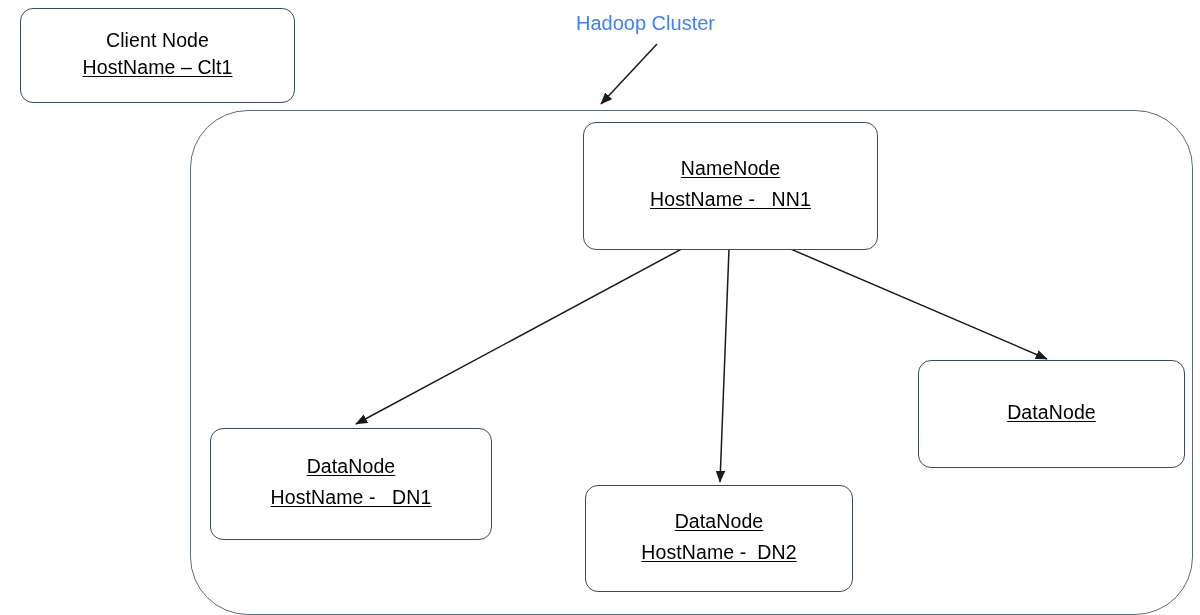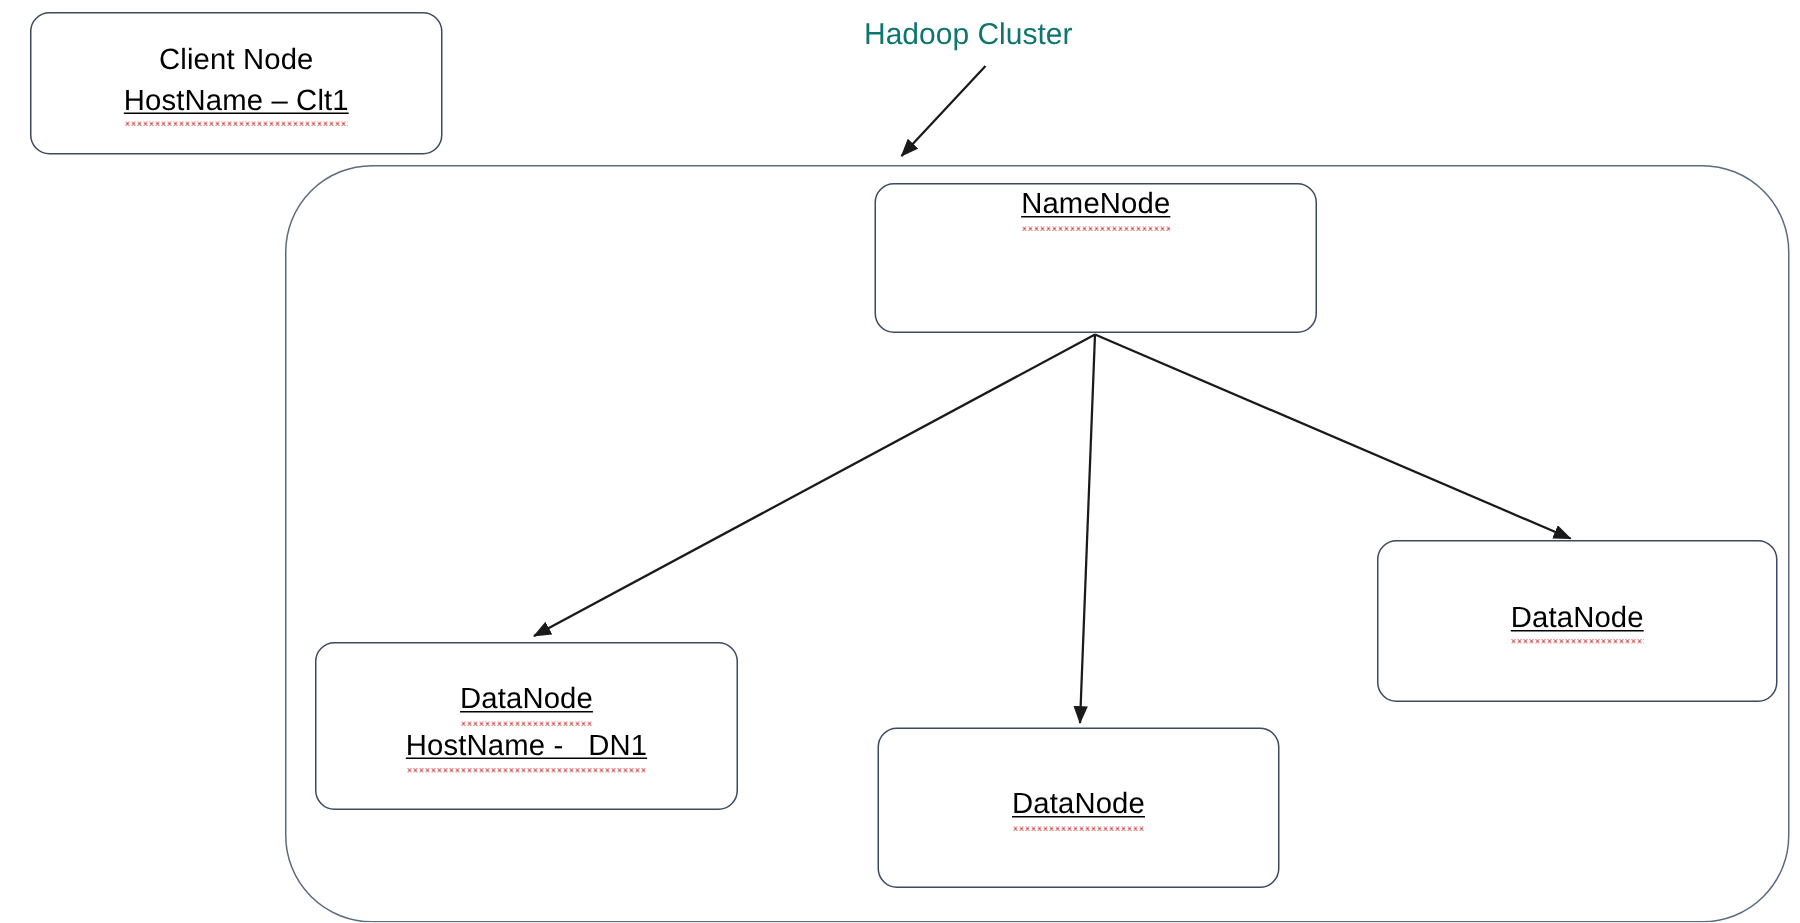--- a/index.html
+++ b/index.html
@@ -69,33 +69,33 @@
       linear-gradient(45deg, transparent 45%, #d94f4f 45%, #d94f4f 55%, transparent 55%),
       linear-gradient(-45deg, transparent 45%, #d94f4f 45%, #d94f4f 55%, transparent 55%);
     background-size: 4px 3px;
     background-repeat: repeat-x;
     background-position: bottom 0px left 0px;
     padding-bottom: 4px;
   }
 
   
   #node-client   { left: 20px;  top: 8px;   width: 275px; height: 95px; }
-  #node-namenode { left: 583px; top: 122px; width: 295px; height: 100px; justify-content: space-between; }
+  #node-namenode { left: 583px; top: 122px; width: 295px; height: 128px; }
   #node-dn1      { left: 210px; top: 428px; width: 282px; height: 112px; }
   #node-dn2      { left: 585px; top: 485px; width: 268px; height: 107px; }
   #node-dn3      { left: 918px; top: 360px; width: 267px; height: 108px; }
 
   
   #cluster-caption {
     position: absolute;
     left: 576px;
     top: 12px;
     font-size: 20px;
     white-space: pre;
-    color: #0f766e;
+    color: #3b82f6;
   }
 </style>
 </head>
 <body>
 
 <div id="canvas">
 
   <div id="cluster-boundary"></div>
 
   <svg id="connectors" viewBox="0 0 1200 615" width="1200" height="615">
@@ -116,28 +116,30 @@
 
   <div id="cluster-caption">Hadoop Cluster</div>
 
   <div class="node-box" id="node-client">
     <div class="node-line">Client Node</div>
     <div class="node-line squiggle">HostName – Clt1</div>
   </div>
 
   <div class="node-box" id="node-namenode">
     <div class="node-line squiggle">NameNode</div>
+    <div class="node-line squiggle">HostName -   NN1</div>
   </div>
 
   <div class="node-box" id="node-dn1">
     <div class="node-line squiggle">DataNode</div>
     <div class="node-line squiggle">HostName -   DN1</div>
   </div>
 
   <div class="node-box" id="node-dn2">
     <div class="node-line squiggle">DataNode</div>
+    <div class="node-line squiggle">HostName -  DN2</div>
   </div>
 
   <div class="node-box" id="node-dn3">
     <div class="node-line squiggle">DataNode</div>
   </div>
 
 </div>
 
 </body></html>

